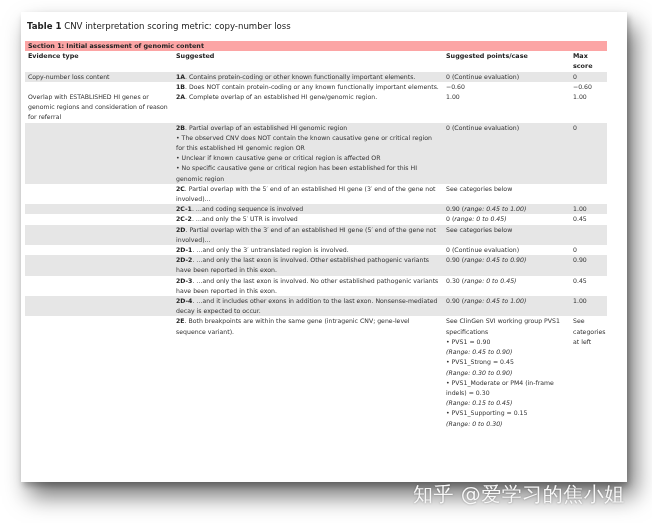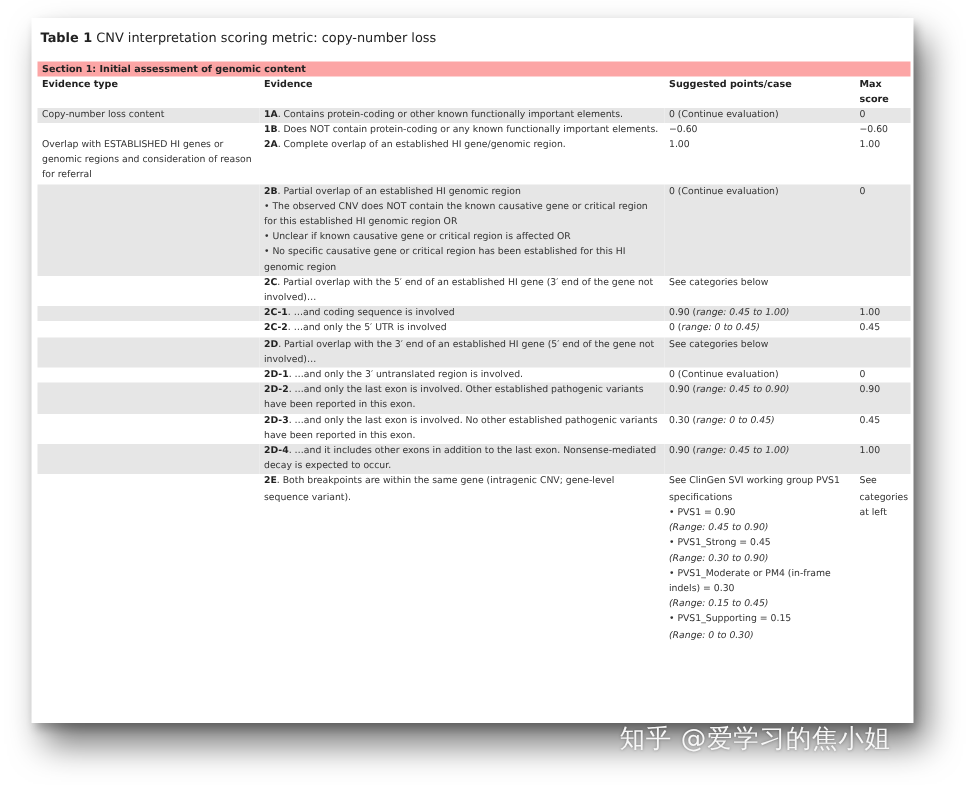--- a/index.html
+++ b/index.html
@@ -5,20 +5,21 @@
   html, body { margin:0; padding:0; }
   body {
     width:652px; height:523px; overflow:hidden; position:relative;
     background:#ffffff;
     font-family:"DejaVu Sans", sans-serif;
   }
   .card {
     position:absolute; left:21px; top:12px; width:588px; height:470px;
     background:#ffffff;
     box-shadow: 8px 14px 22px rgba(0,0,0,0.55), 2px 4px 6px rgba(0,0,0,0.25);
+    padding-left: 18px;
   }
   .title {
     position:absolute; left:6px; top:9px;
     font-size:8.6px; color:#222;
   }
   .title b { font-weight:bold; }
   table {
     position:absolute; left:4px; top:29px; width:582px;
     border-collapse:collapse; table-layout:fixed;
     font-size:6.2px; color:#333; line-height:10.2px;
@@ -28,21 +29,21 @@
   col.c2 { width:270px; }
   col.c3 { width:127px; }
   col.c4 { width:37px; }
   tr.shade td { background:#e6e6e6; }
   tr.section td { background:#fca5a5; font-weight:bold; color:#222; font-size:6.4px; }
   tr.head td { font-weight:bold; color:#222; font-size:6.4px; }
   .code { font-weight:bold; color:#222; }
   .it { font-style:italic; }
   .watermark {
     position:absolute; left:413px; top:481px;
-    font-size:17px; color:#f7f7f7; letter-spacing:0.5px;
+    font-size:20px; color:#f7f7f7; letter-spacing:0.5px;
     text-shadow: 0 0 2px rgba(0,0,0,0.35);
   }
 </style>
 </head>
 <body>
 
 <div class="card">
   <div class="title">
     <b>Table 1</b>
     <span>CNV interpretation scoring metric: copy-number loss</span>
@@ -55,21 +56,21 @@
         <col class="c3">
         <col class="c4">
       </colgroup>
 
     <tbody>
         <tr class="section">
       <td colspan="4">Section 1: Initial assessment of genomic content</td>
     </tr>
     <tr class="head">
       <td>Evidence type</td>
-      <td>Evidence</td>
+      <td>Suggested</td>
       <td>Suggested points/case</td>
       <td>Max score</td>
     </tr>
     <tr class="shade">
       <td>Copy-number loss content</td>
       <td><span class="code">1A</span><span>. Contains protein-coding or other known functionally important elements.</span></td>
       <td>0 (Continue evaluation)</td>
       <td>0</td>
     </tr>
     <tr>

